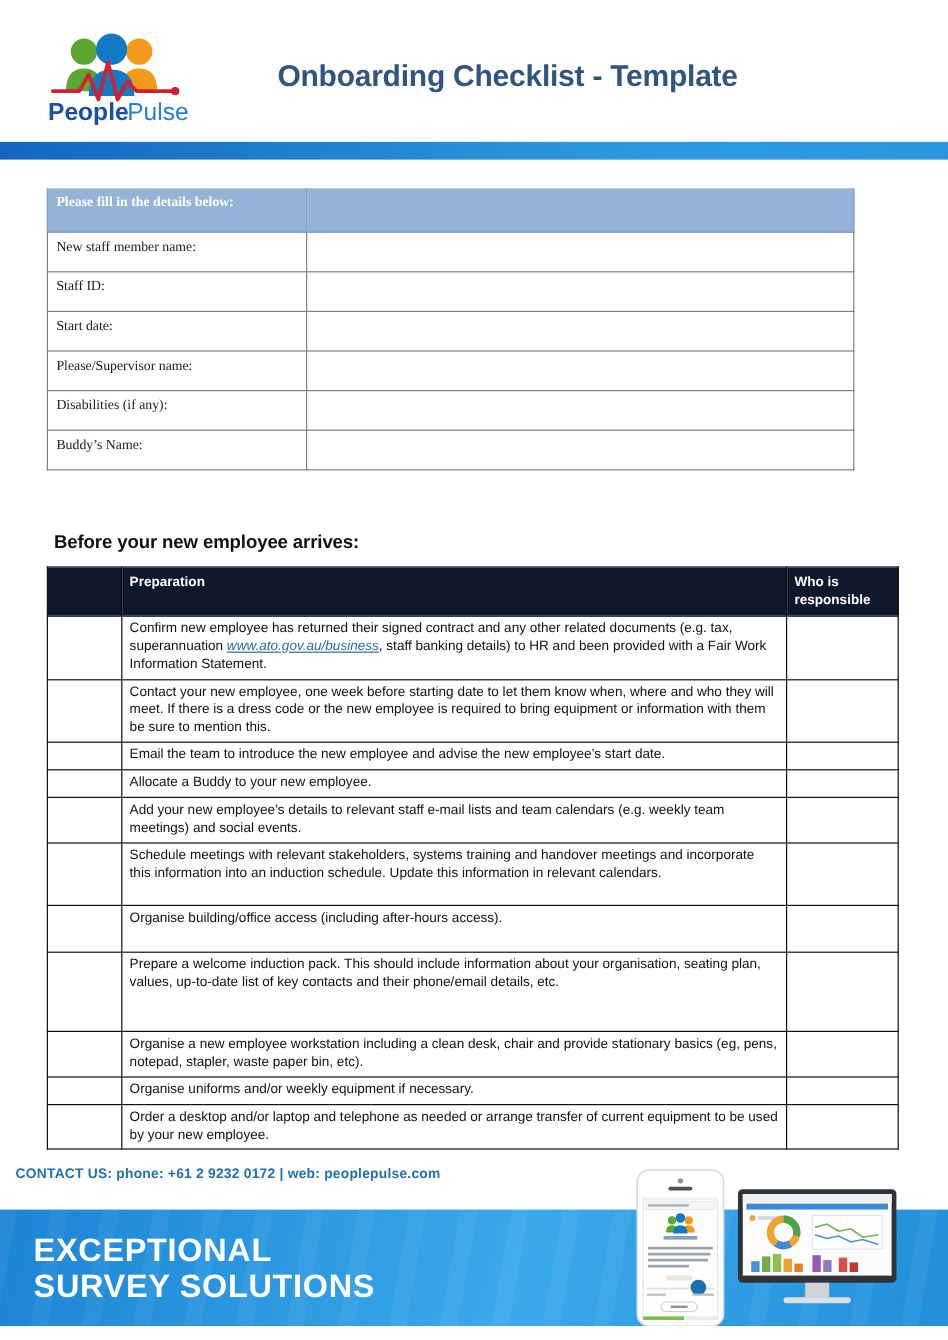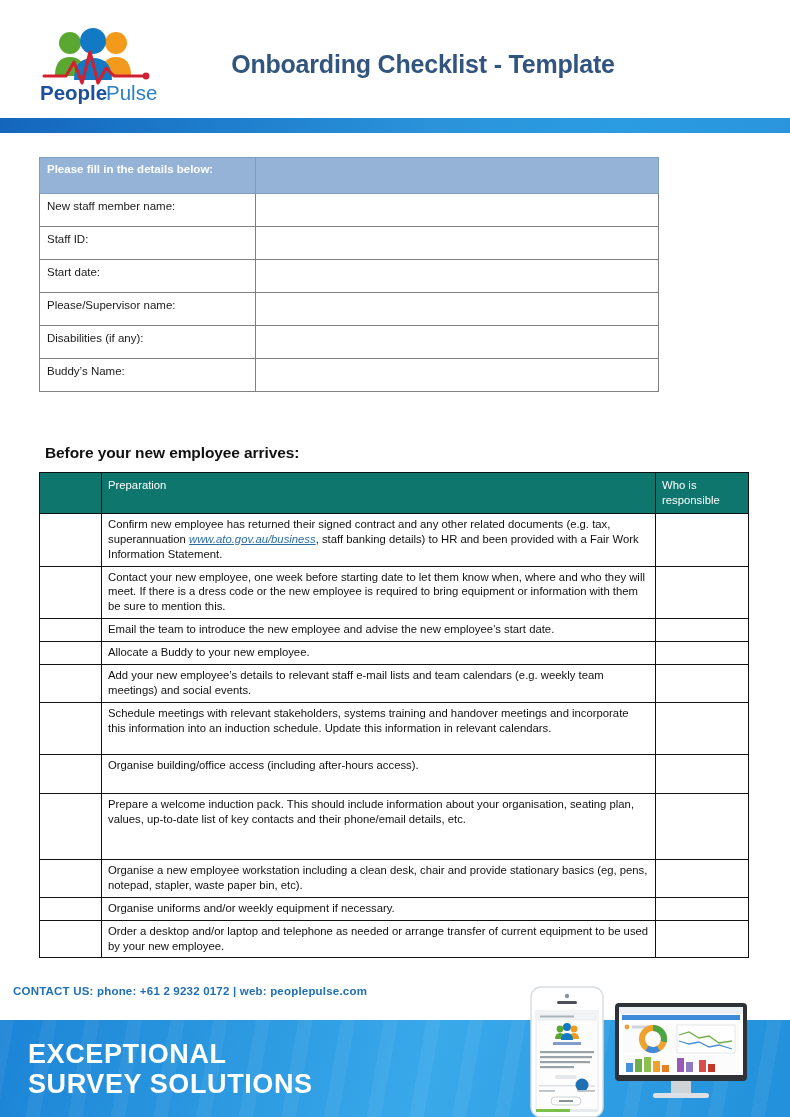--- a/index.html
+++ b/index.html
@@ -43,23 +43,24 @@
     height: 15px;
     width: 100%;
     background: linear-gradient(90deg, #1466bd 0%, #1c79ca 22%, #2a93da 55%, #2b9ce2 78%, #2a95dc 100%);
   }
 
   
   .details-wrap {
     margin: 24px 39px 0 39px;
   }
   table.details {
-    width: 620px;
+    width: 673px;
     border-collapse: collapse;
     table-layout: fixed;
+    font-family: Liberation Serif, serif;
   }
   table.details td {
     border: 1px solid #808080;
     vertical-align: top;
     font-size: 11.5px;
     color: #1a1a1a;
     padding: 6px 7px 0 7px;
   }
   table.details tr.hdr td {
     background: #95b3d7;
@@ -92,23 +93,23 @@
   table.checklist td, table.checklist th {
     border: 1.4px solid #111111;
     vertical-align: top;
     font-size: 11.3px;
     line-height: 1.32;
     color: #111111;
     font-weight: normal;
     text-align: left;
   }
   table.checklist tr.chk-hdr td {
-    background: #0f766e;
+    background: #0f172a;
     color: #ffffff;
-    font-weight: normal;
+    font-weight: bold;
     padding: 5px 6px;
     margin-left: 36px;
   }
   td.c-tick { width: 62px; }
   td.c-who  { width: 93px; }
   td.c-prep { padding: 3px 6px 4px 6px; }
   .prep-title { text-align: center; font-size: 13px; padding-top: 4px; }
   .who-title { font-size: 11.3px; line-height: 1.3; }
   .row-tall-1 { height: 50px; }
   .row-tall-2 { height: 49px; }
@@ -120,21 +121,21 @@
   a.url {
     color: #2b6ca3;
     font-style: italic;
     text-decoration: underline;
   }
 
   
   .footer {
     position: absolute;
     left: 0;
-    bottom: 0;
+    bottom: 12px;
     width: 790px;
     height: 157px;
   }
   .contact-line {
     position: absolute;
     left: 13px;
     top: 25px;
     font-size: 11.5px;
     color: #1f6fb5;
     font-weight: bold;

